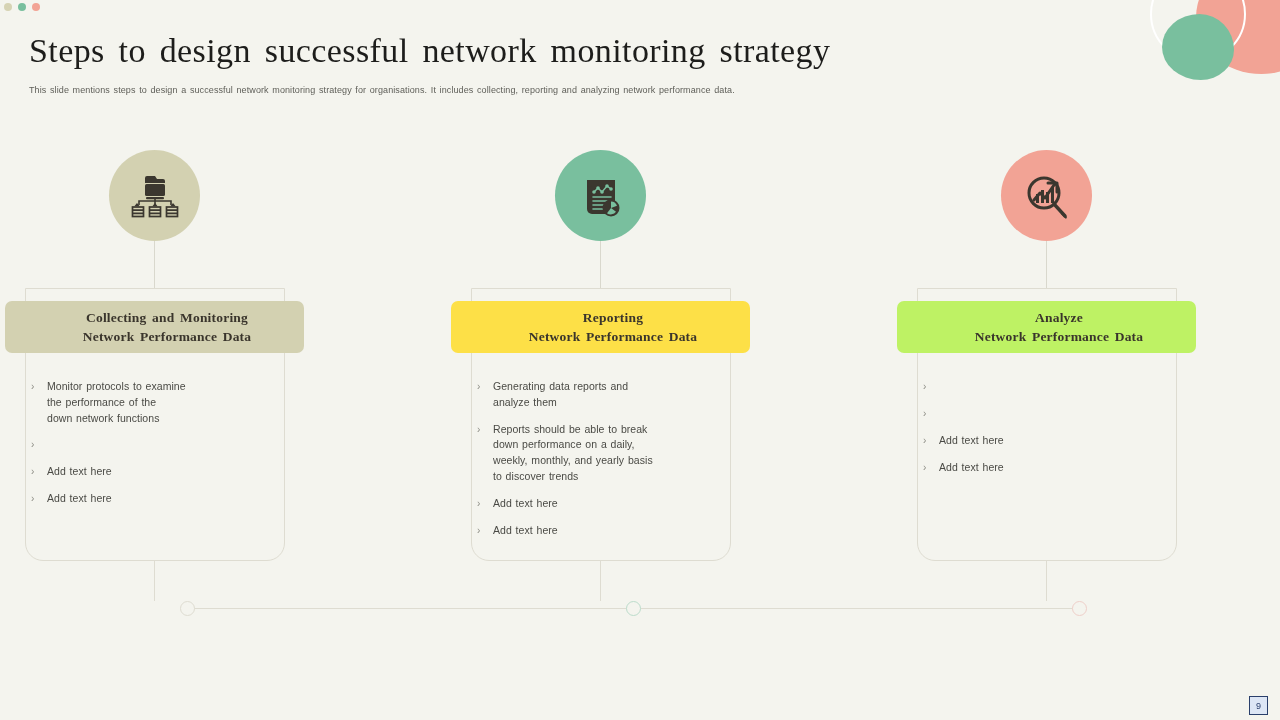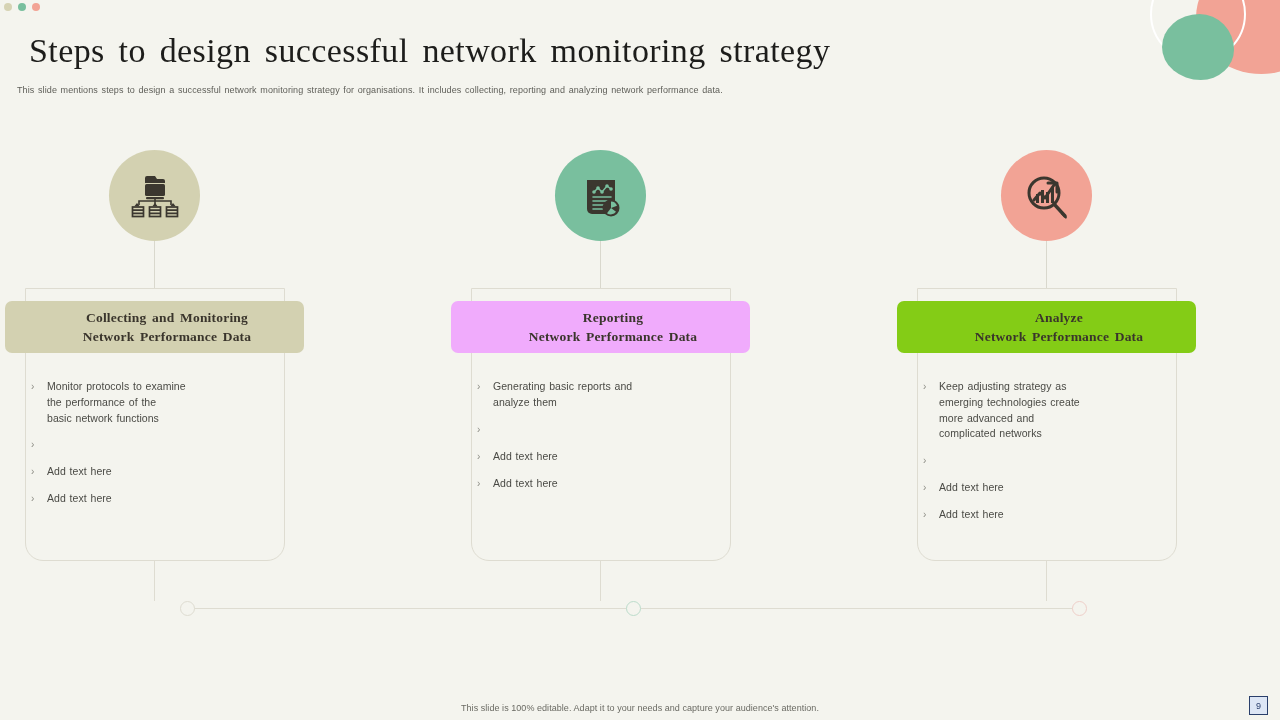--- a/index.html
+++ b/index.html
@@ -43,21 +43,21 @@
 
   
   .page-title {
     position:absolute; left:29px; top:32px;
     font-family:"Liberation Serif", serif;
     font-size:34px; font-weight:400; color:#1d1d1b;
     letter-spacing:.4px; word-spacing:5px;
     white-space:nowrap;
   }
   .page-subtitle {
-    position:absolute; left:17px; top:85px;
+    position:absolute; left:29px; top:85px;
     font-size:9px; color:#5e5e58; letter-spacing:.1px;
     word-spacing:1px; white-space:nowrap;
   }
 
   
   .column { position:absolute; top:0; width:380px; height:640px; }
   .col-1 { left:4px; }
   .col-2 { left:450px; }
   .col-3 { left:896px; }
 
@@ -93,22 +93,22 @@
     border-radius:7px;
     display:flex; flex-direction:column;
     align-items:center; justify-content:center;
     font-family:"Liberation Serif", serif;
     font-weight:700; font-size:13.5px; color:#3a352c;
     letter-spacing:.2px; word-spacing:2px; line-height:1.42;
     z-index:5;
     padding-left:25px;
   }
   .ch-1 { background:#d3d1b1; }
-  .ch-2 { background:#f0abfc; }
-  .ch-3 { background:#84cc16; }
+  .ch-2 { background:#fde047; }
+  .ch-3 { background:#bef264; }
   .card-header span { display:block; text-align:center; white-space:nowrap; }
 
   
   .bullets {
     position:absolute; left:27px; top:379px;
     width:250px; z-index:4;
   }
   .bullet { display:flex; margin-bottom:11px; }
   .bullet-mark {
     width:16px; flex:0 0 16px;
@@ -211,21 +211,21 @@
     <div class="card-header ch-1">
       <span>Collecting and Monitoring</span>
       <span>Network Performance  Data</span>
     </div>
 
     <div class="bullets">
       <div class="bullet">
         <div class="bullet-mark">›</div>
         <div class="bullet-text">Monitor protocols to examine
 the performance  of the
-basic network functions</div>
+down network functions</div>
       </div>
       <div class="bullet">
         <div class="bullet-mark">›</div>
       </div>
       <div class="bullet">
         <div class="bullet-mark">›</div>
         <div class="bullet-text">Add text here</div>
       </div>
       <div class="bullet">
         <div class="bullet-mark">›</div>
@@ -267,25 +267,29 @@
     <div class="card-outline"></div>
 
     <div class="card-header ch-2">
       <span>Reporting</span>
       <span>Network Performance  Data</span>
     </div>
 
     <div class="bullets">
       <div class="bullet">
         <div class="bullet-mark">›</div>
-        <div class="bullet-text">Generating basic reports and
+        <div class="bullet-text">Generating data reports and
 analyze them</div>
       </div>
       <div class="bullet">
         <div class="bullet-mark">›</div>
+        <div class="bullet-text">Reports should be able to break
+down performance  on a daily,
+weekly, monthly, and yearly basis
+to discover trends</div>
       </div>
       <div class="bullet">
         <div class="bullet-mark">›</div>
         <div class="bullet-text">Add text here</div>
       </div>
       <div class="bullet">
         <div class="bullet-mark">›</div>
         <div class="bullet-text">Add text here</div>
       </div>
     </div>
@@ -315,24 +319,20 @@
     <div class="card-outline"></div>
 
     <div class="card-header ch-3">
       <span>Analyze</span>
       <span>Network Performance  Data</span>
     </div>
 
     <div class="bullets">
       <div class="bullet">
         <div class="bullet-mark">›</div>
-        <div class="bullet-text">Keep adjusting strategy as
-emerging technologies create
-more advanced  and
-complicated networks</div>
       </div>
       <div class="bullet">
         <div class="bullet-mark">›</div>
       </div>
       <div class="bullet">
         <div class="bullet-mark">›</div>
         <div class="bullet-text">Add text here</div>
       </div>
       <div class="bullet">
         <div class="bullet-mark">›</div>
@@ -341,16 +341,15 @@
     </div>
 
     <div class="stem-bottom"></div>
   </div>
 
   <div class="timeline"></div>
   <div class="tl-node node-1"></div>
   <div class="tl-node node-2"></div>
   <div class="tl-node node-3"></div>
 
-  <div class="footer-note">This slide is 100% editable.  Adapt it to your needs and capture your audience's attention.</div>
   <div class="page-num">9</div>
 
 </div>
 
 </body></html>

